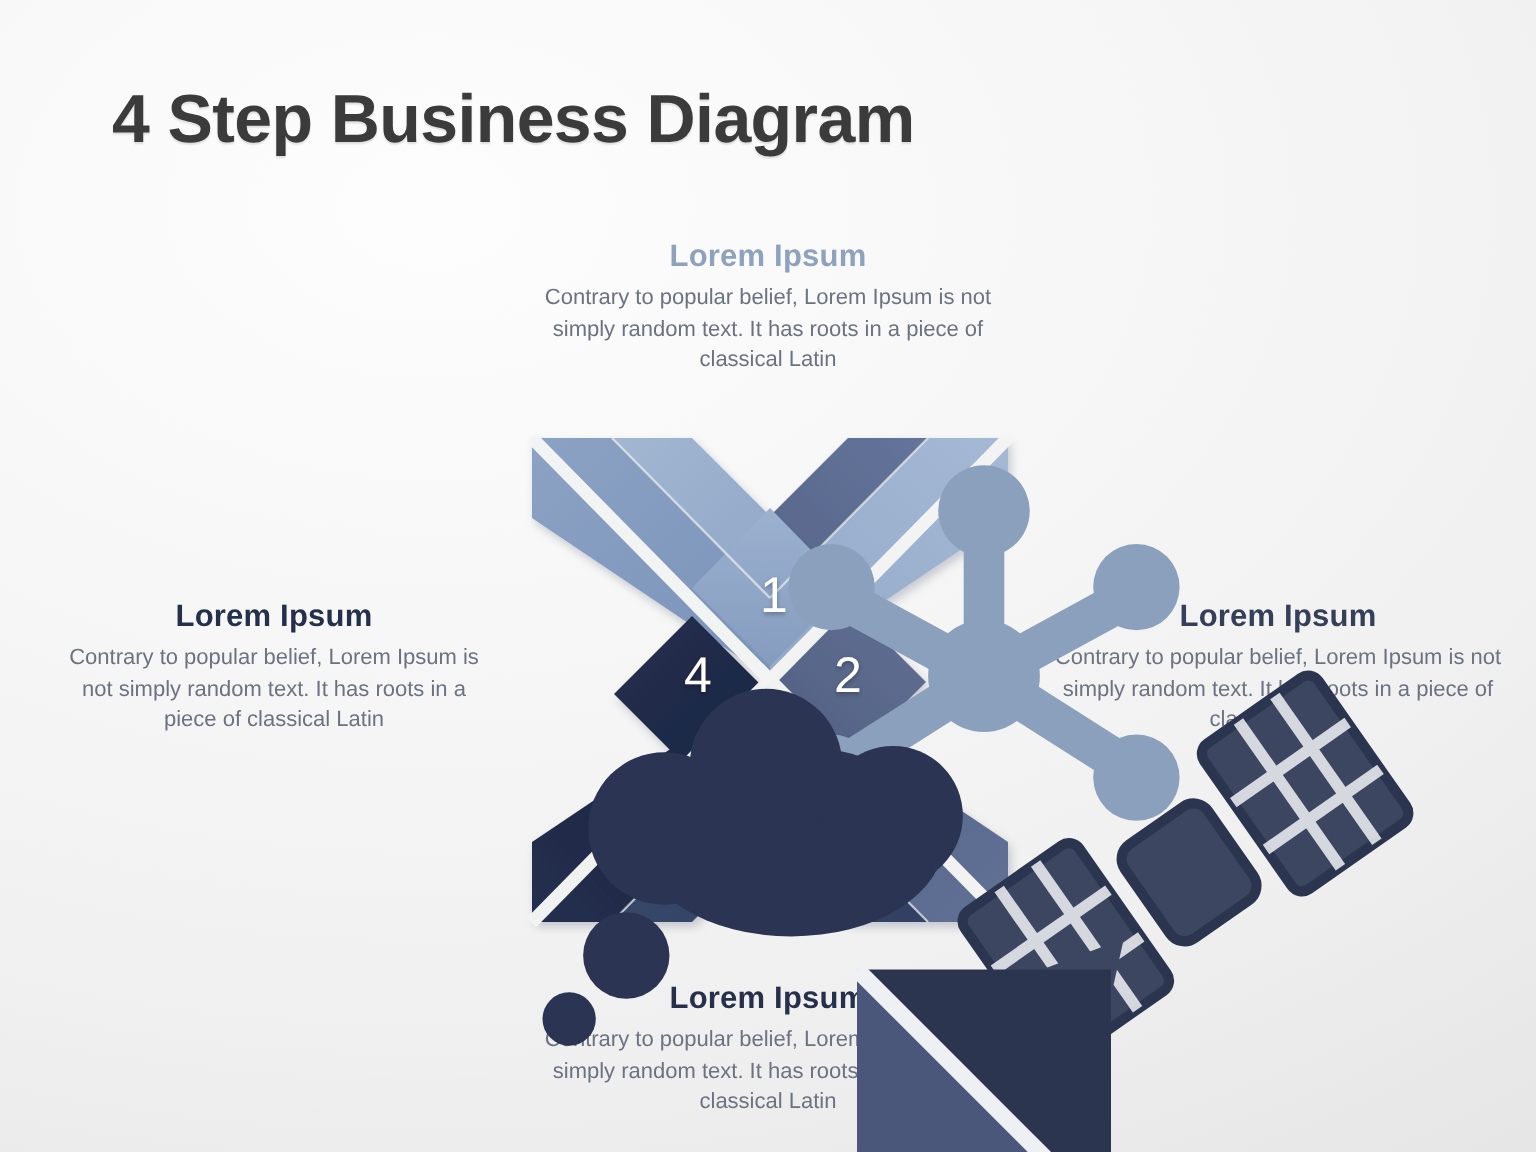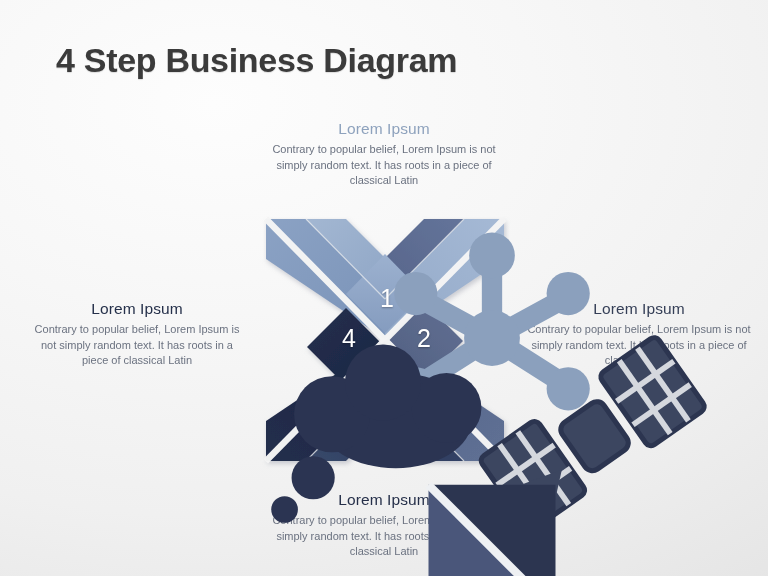--- a/index.html
+++ b/index.html
@@ -36,21 +36,21 @@
     white-space: nowrap;
   }
 
   
   .block {
     position: absolute;
     text-align: center;
   }
   .block .heading {
     font-size: 15.5px;
-    font-weight: normal;
+    font-weight: bold;
     margin-bottom: 4px;
     letter-spacing: 0.1px;
   }
   .block .body {
     font-size: 11px;
     line-height: 15.5px;
     color: #6b7280;
   }
   #block-top { left: 268px; top: 120px; width: 232px; }
   #block-top .heading { color: #8ea2bd; }

